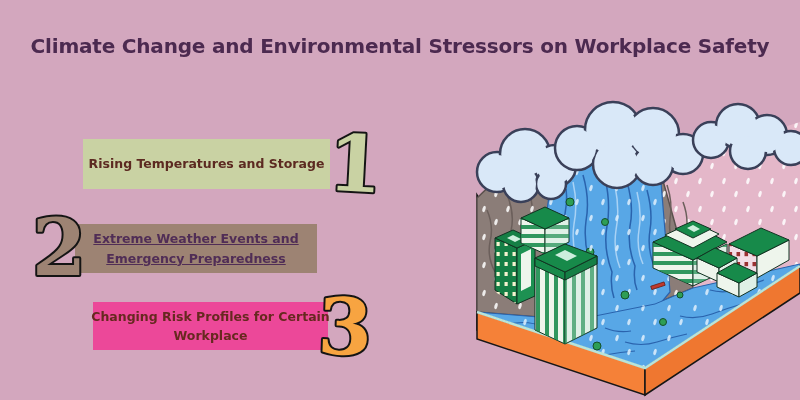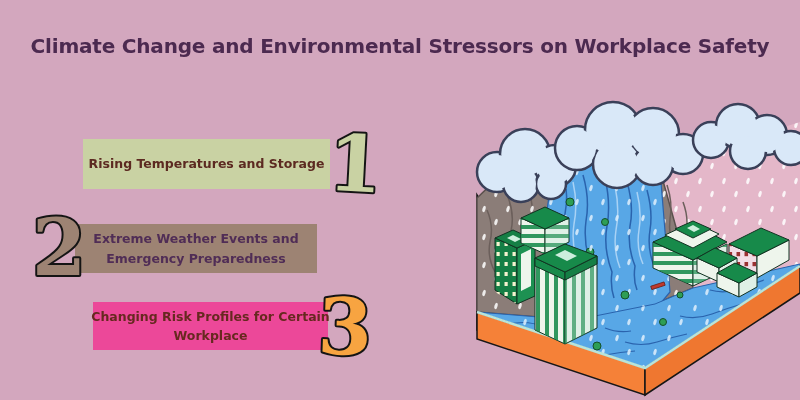--- a/index.html
+++ b/index.html
@@ -13,21 +13,21 @@
     text-align:center; font-size:20px; font-weight:bold;
     color:#4c2a50; letter-spacing:-0.2px;
   }
   .band {
     position:absolute; display:flex; flex-direction:column;
     align-items:center; justify-content:center;
     font-weight:bold; font-size:12.5px; line-height:1.55;
     text-align:center; white-space:nowrap;
   }
   .band1 { left:83px;  top:139px; width:247px; height:50px; background:#c9d2a3; color:#5c2a21; }
-  .band2 { left:75px;  top:224px; width:242px; height:49px; background:#9d8373; color:#502d56; }
+  .band2 { left:75px;  top:224px; width:242px; height:49px; background:#9d8373; color:#502d56;text-decoration:underline; }
   .band3 { left:93px;  top:302px; width:235px; height:48px; background:#ec4899; color:#66291f; }
   .num { position:absolute; }
   .num1 { left:320px; top:127px; transform:rotate(3deg); }
   .num2 { left:28px;  top:211px; }
   .num3 { left:312px; top:290px; transform:rotate(2deg); }
   .num text {
     font-family:"DejaVu Serif", serif; font-weight:bold; font-size:78px;
     stroke:#141414; stroke-width:4px; paint-order:stroke; stroke-linejoin:round;
   }
   .illu { position:absolute; left:455px; top:90px; }

